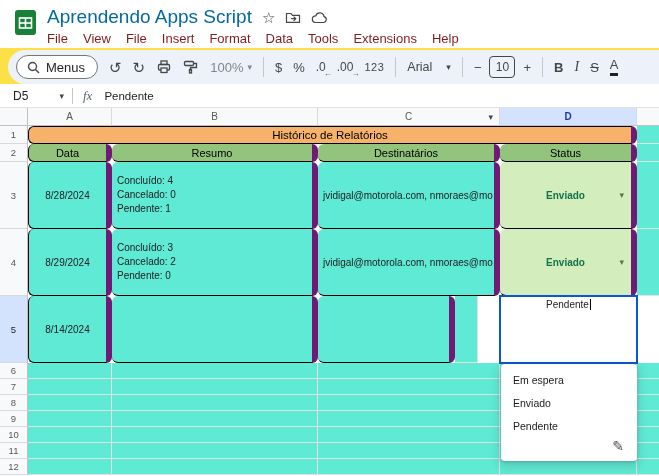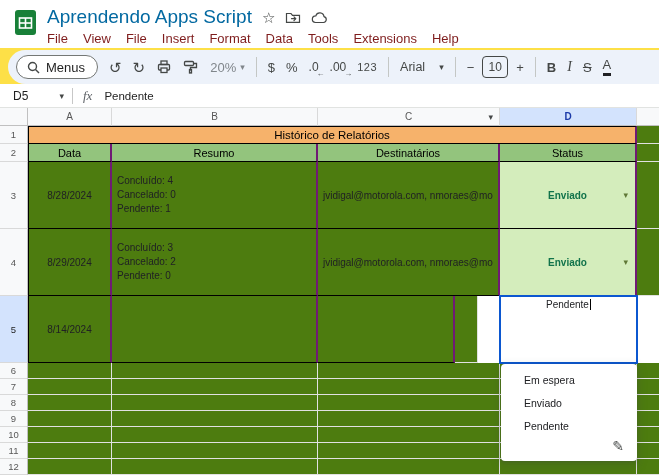--- a/index.html
+++ b/index.html
@@ -57,22 +57,22 @@
   .cw-merged { width:609px; }
 
   .chdr { background:#f8f9fa; border-bottom:1px solid #c0c0c0; border-right:1px solid #d9d9d9;
     font-size:10px; color:#575757; display:flex; align-items:center; justify-content:center; position:relative; }
   .chdr.sel { background:#d3e3fd; color:#1c3aa9; font-weight:bold; }
   .corner { background:#f8f9fa; border-bottom:1px solid #c0c0c0; border-right:1px solid #c0c0c0; }
   .rh { background:#f8f9fa; border-right:1px solid #c0c0c0; border-bottom:1px solid #d9d9d9;
     font-size:9.5px; color:#575757; display:flex; align-items:center; justify-content:center; }
   .rh.sel { background:#d3e3fd; color:#1f1f1f; }
   .cell { border-right:1px solid #e1e1e1; border-bottom:1px solid #e1e1e1;
-    font-size:10px; display:flex; align-items:center; overflow:hidden; background:#4d7c0f; }
-  .tb { border-right:2px solid #701a75; border-bottom:1px solid #000; }
+    font-size:10px; display:flex; align-items:center; overflow:hidden; background:#5eead4; }
+  .tb { border-right:6px solid #701a75; border-bottom:1px solid #000;border-radius:6px; }
   .tb-left { border-left:1px solid #000; }
   .tb-top { border-top:1px solid #000; }
   .c-center { justify-content:center; text-align:center; }
   .c-left { justify-content:flex-start; padding-left:5px; }
   .pre { white-space:pre-line; line-height:14px; }
   .nowrap { white-space:nowrap; }
   .title-cell { background:#f6b26b; font-size:11.5px; color:#000; }
   .head-cell { background:#93c47d; font-size:11px; color:#000; }
   .status-cell { background:#d4edbc; color:#11734b; font-weight:bold; position:relative; }
   .chip-caret { position:absolute; right:7px; top:50%; transform:translateY(-50%);
@@ -84,21 +84,21 @@
     background:#fff; border:2px solid #0b57d0; z-index:5;
     display:flex; justify-content:center; align-items:flex-start; padding-top:2px; font-size:10px; }
   .cursor { display:inline-block; width:1px; height:11px; background:#000; margin-left:1px; vertical-align:text-bottom; }
 
   
   .dd-panel { position:absolute; left:501px; top:256px; width:136px; height:97px; z-index:6;
     background:#fff; border-radius:4px;
     box-shadow:0 1px 3px rgba(60,64,67,.3), 0 4px 8px 3px rgba(60,64,67,.15);
     padding-top:4px; }
   .dd-item { height:23px; display:flex; align-items:center; padding-left:12px;
-    font-size:10.5px; color:#202124; cursor:default;margin-left:11px; }
+    font-size:10.5px; color:#202124; cursor:default; }
   .dd-pencil { position:absolute; right:13px; bottom:7px; font-size:14px; color:#444746; }
 
   svg.icn { display:block; }
 </style>
 </head>
 <body>
 
 <div class="topbar">
   <div class="logo">
     <svg class="icn" width="27" height="27" viewBox="0 0 27 27">
@@ -158,21 +158,21 @@
       </svg>
     </span>
     <span class="ticon">
       <svg class="icn" width="16" height="16" viewBox="0 0 16 16" fill="none" stroke="#444746" stroke-width="1.3">
         <rect x="1.5" y="2.5" width="9" height="4" rx="1"></rect>
         <path d="M10.5 4.5 h3 v4 h-6 v2"></path>
         <rect x="6.5" y="10.5" width="2" height="3.5"></rect>
       </svg>
     </span>
     <span class="zoom-box">
-      <span>20%</span>
+      <span>100%</span>
       <span class="caret dim">▾</span>
     </span>
     <span class="tb-sep"></span>
     <span>$</span>
     <span>%</span>
     <span class="numfmt">
       <span>.0</span><small>←</small>
     </span>
     <span class="numfmt">
       <span>.00</span><small>→</small>

